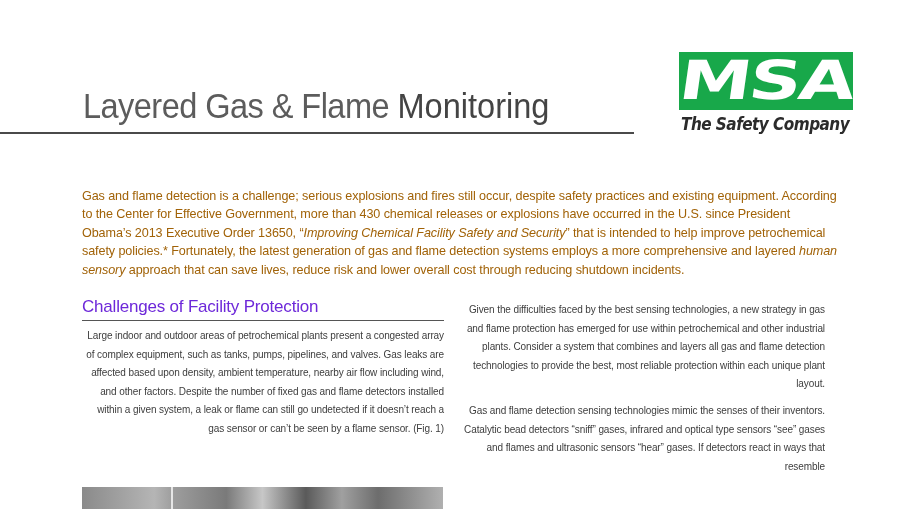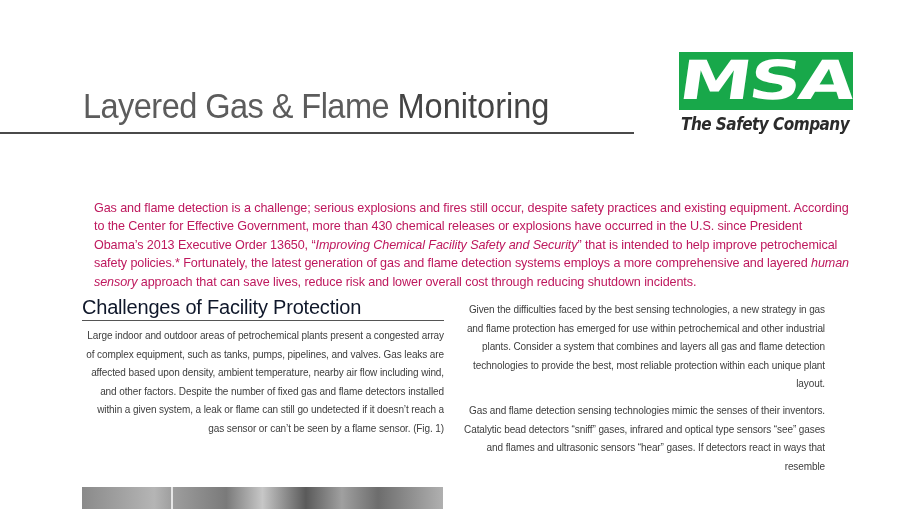--- a/index.html
+++ b/index.html
@@ -28,28 +28,28 @@
       font-family: "DejaVu Sans", sans-serif; transform: scaleX(1.35) skewX(-6deg);
       line-height: 58px;
     }
     .tagline {
       position: absolute; left: 681px; top: 114px; width: 172px;
       font-size: 17px; font-weight: bold; font-style: italic; color: #2b2b2b;
       font-family: "DejaVu Sans", sans-serif; letter-spacing: -0.6px; white-space: nowrap;
       transform: scaleX(0.9); transform-origin: left center;
     }
     .intro {
-      position: absolute; left: 82px; top: 187px; width: 760px; margin: 12px;
-      font-size: 12.6px; line-height: 18.4px; color: #be185d; letter-spacing: -0.1px;
+      position: absolute; left: 82px; top: 187px; width: 760px; margin: 0;
+      font-size: 12.6px; line-height: 18.4px; color: #a16207; letter-spacing: -0.1px;
     }
     .col { position: absolute; top: 295px; }
     .col.left { left: 82px; width: 362px; }
     .col.right { left: 463px; width: 362px; }
     .section-heading {
-      margin: 0; font-size: 20px; font-weight: normal; color: #0f172a;
+      margin: 0; font-size: 17px; font-weight: normal; color: #6d28d9;
       line-height: 24px; padding-bottom: 1px; border-bottom: 1px solid #555;
       letter-spacing: -0.2px;
     }
     .section-body {
       margin: 6px 0 0 0; font-size: 10px; line-height: 18.6px; color: #3d3d3d;
       letter-spacing: -0.1px;
       text-align: right;
     }
     .section-body + .section-body { margin-top: 8px; }
     .figure {

